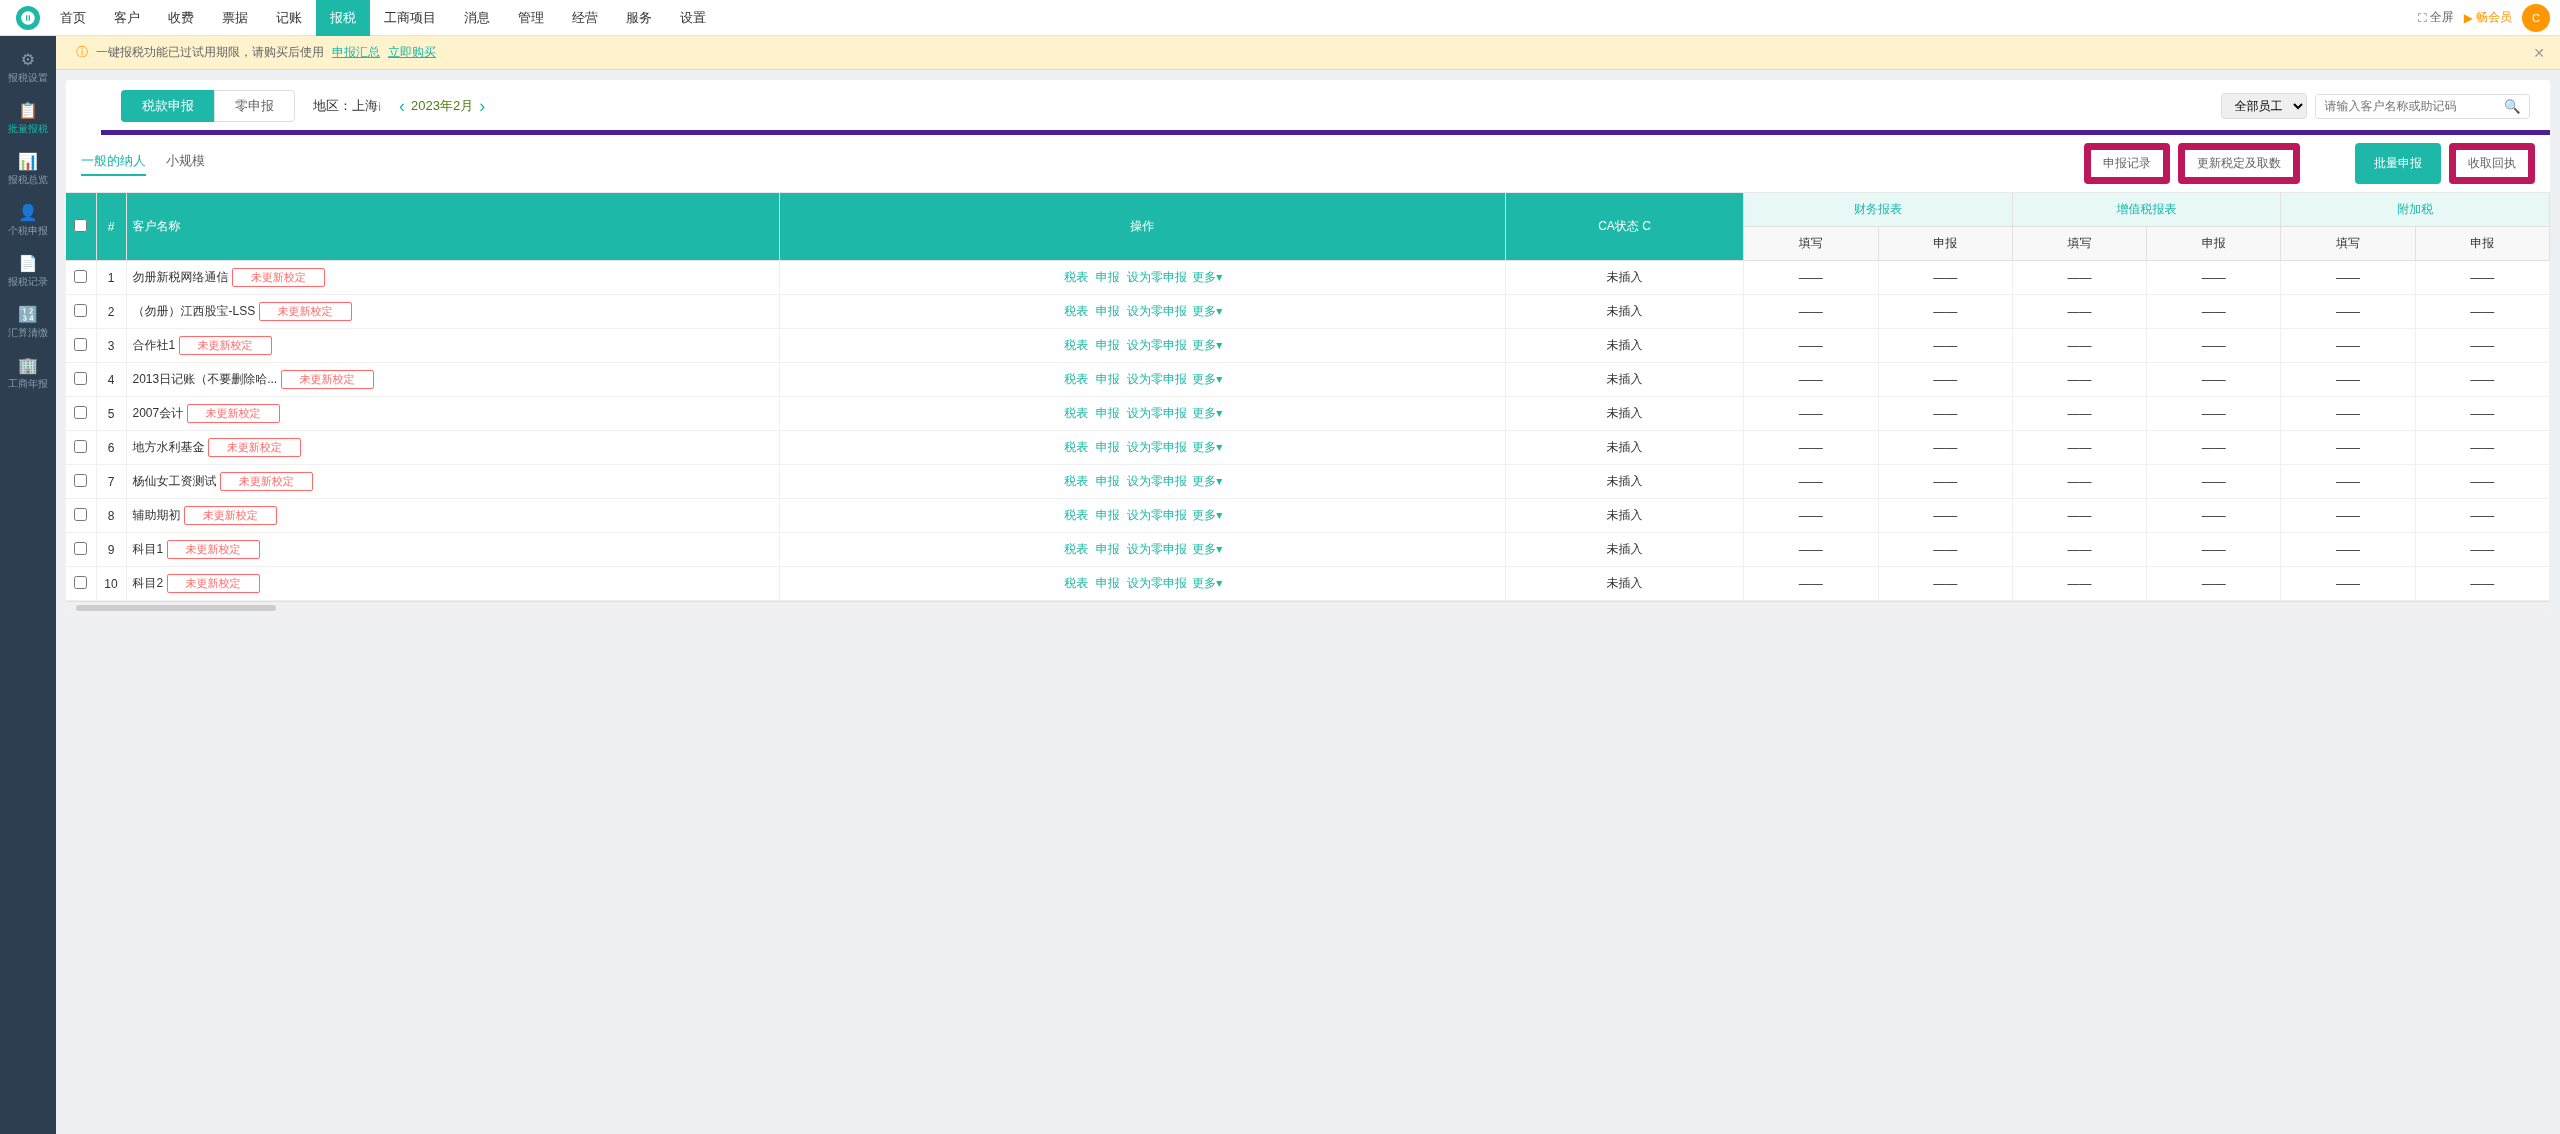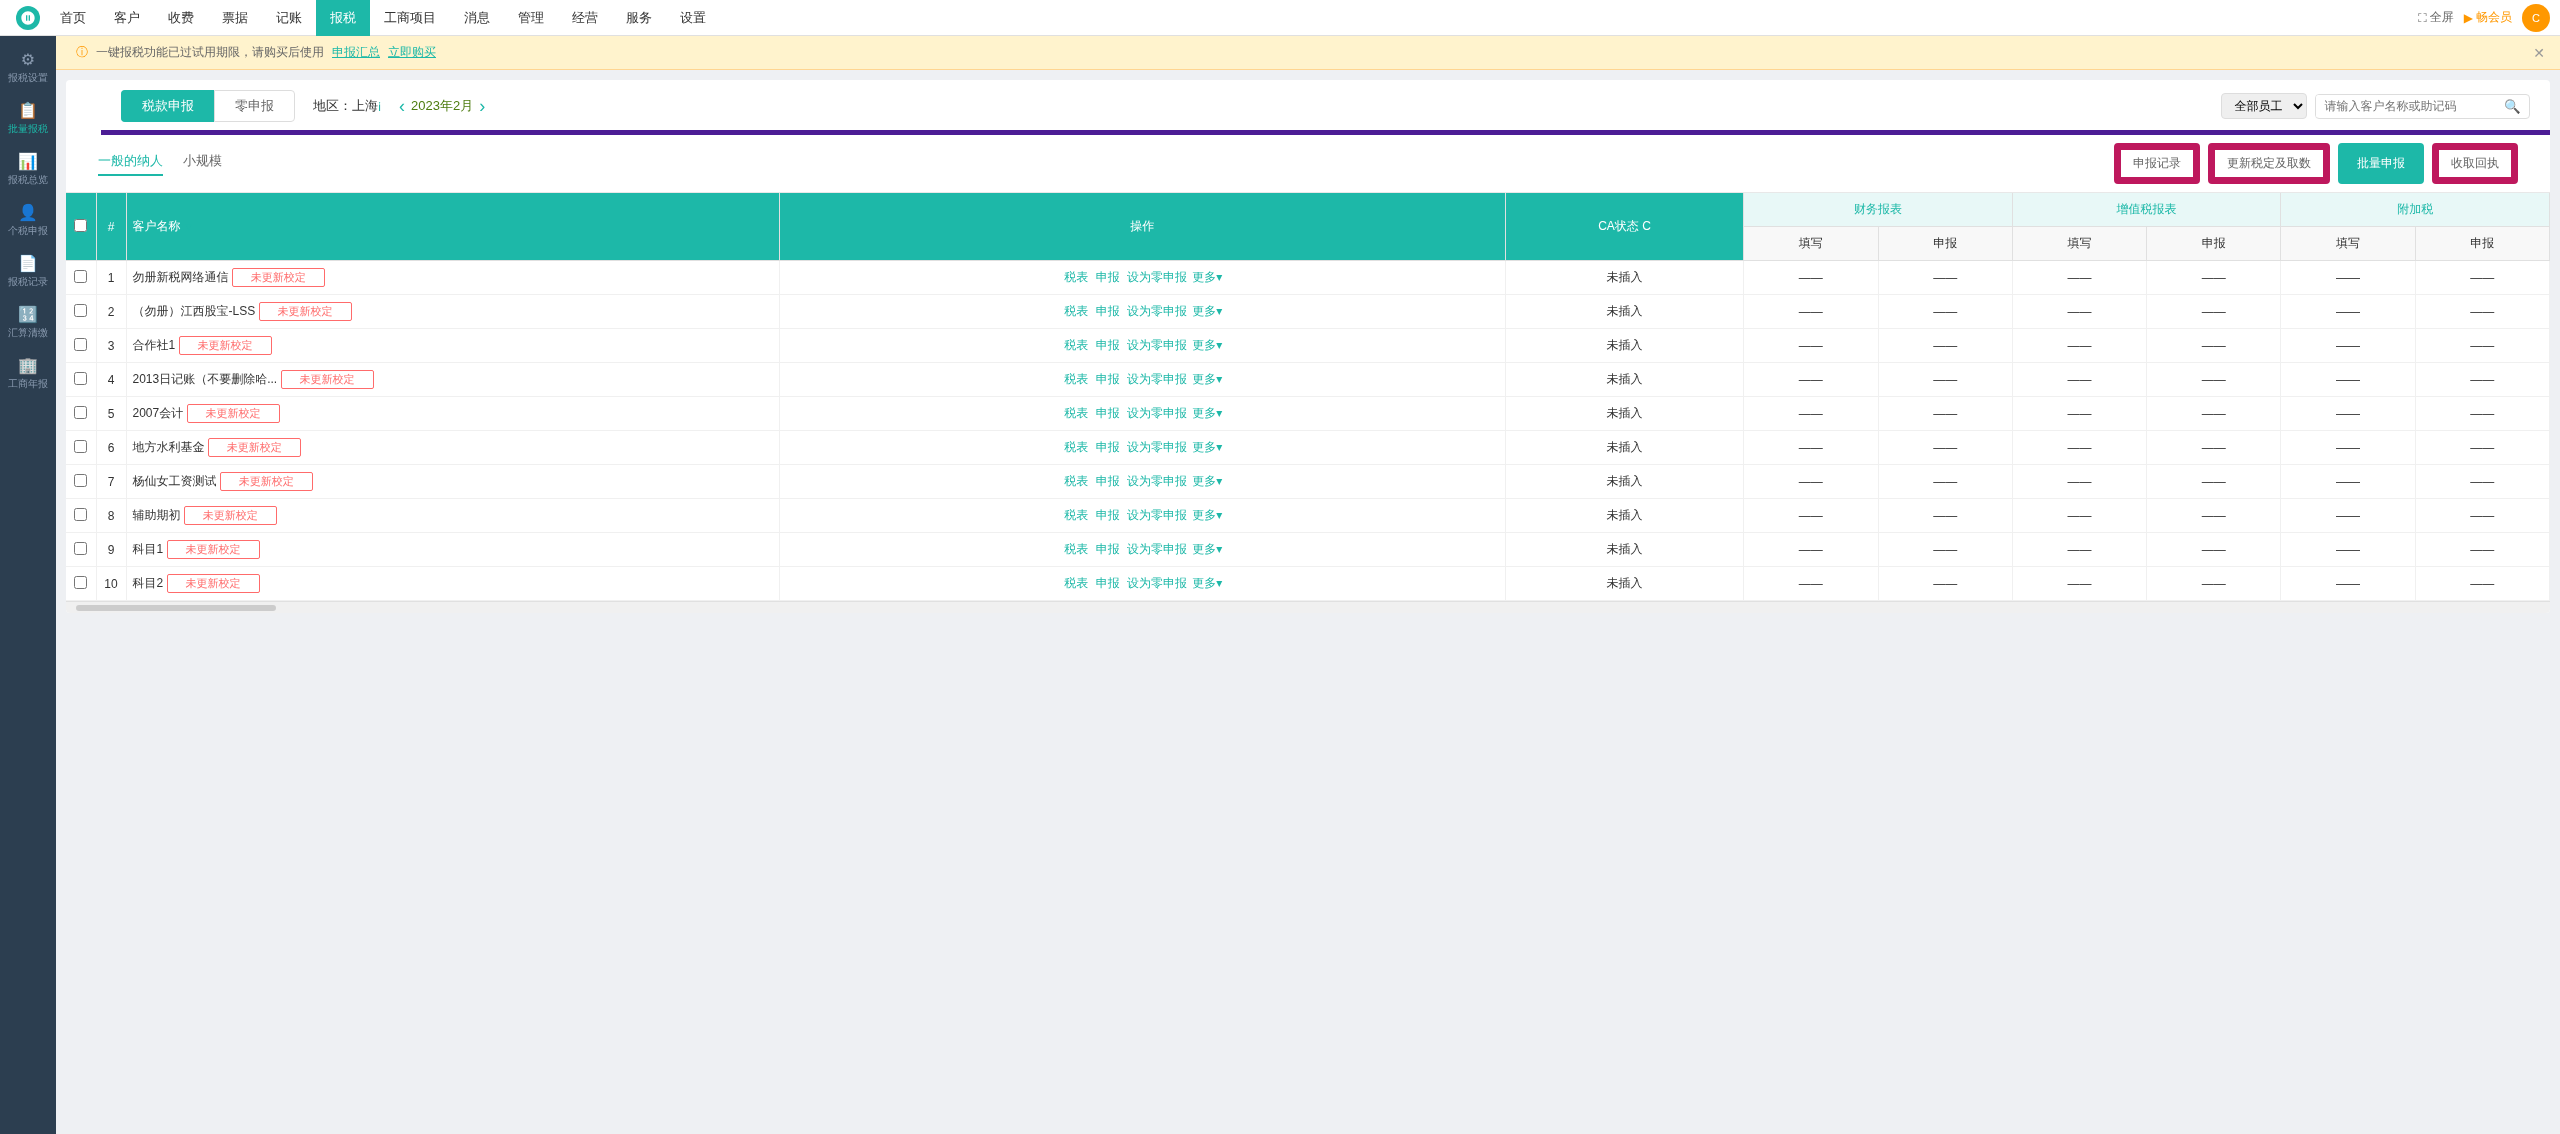--- a/index.html
+++ b/index.html
@@ -42,27 +42,27 @@
     .tab-btn { padding: 6px 20px; border: 1px solid #ddd; cursor: pointer; font-size: 13px; background: #fff; color: #666; }
     .tab-btn:first-child { border-radius: 4px 0 0 4px; border-right: none; }
     .tab-btn:last-child { border-radius: 0 4px 4px 0; }
     .tab-btn.active { background: #1db8a8; color: #fff; border-color: #1db8a8; }
     .staff-select { padding: 4px 8px; border: 1px solid #ddd; border-radius: 4px; font-size: 12px; cursor: pointer; }
     .search-wrap { display: flex; align-items: center; border: 1px solid #ddd; border-radius: 4px; overflow: hidden; }
     .search-wrap input { border: none; outline: none; padding: 4px 8px; font-size: 12px; width: 180px; }
     .search-wrap button { background: none; border: none; padding: 4px 8px; cursor: pointer; color: #999; }
 
     
-    .type-bar { display: flex; align-items: center; justify-content: space-between; padding: 8px 32px; border-bottom: 1px solid #e8e8e8; }
+    .type-bar { display: flex; align-items: center; justify-content: space-between; padding: 8px 15px; border-bottom: 1px solid #e8e8e8; }
     .type-tabs { display: flex; gap: 20px; }
     .type-tab { font-size: 13px; cursor: pointer; color: #666; padding-bottom: 4px; }
     .type-tab.active { color: #1db8a8; border-bottom: 2px solid #1db8a8; }
     .action-buttons { display: flex; gap: 8px; }
     .action-btn { padding: 5px 12px; border: 7px solid #be185d; border-radius: 4px; cursor: pointer; font-size: 12px; background: #fff; color: #333; }
-    .action-btn.primary { background: #1db8a8; color: #fff; border-color: #1db8a8; }
+    .action-btn.primary { background: #1db8a8; color: #fff; border-color: #1db8a8; margin-left: 47px; }
     .action-btn.secondary { background: #fff; color: #666; }
 
     
     .data-table { width: 100%; border-collapse: collapse; font-size: 12px; }
     .data-table thead tr { background: #f8f8f8; }
     .data-table th { padding: 8px 6px; text-align: center; border-bottom: 1px solid #e0e0e0; border-right: 1px solid #e0e0e0; font-weight: normal; color: #333; white-space: nowrap; }
     .data-table td { padding: 7px 6px; text-align: center; border-bottom: 1px solid #f0f0f0; border-right: 1px solid #f0f0f0; color: #333; white-space: nowrap; }
     .data-table .col-name { text-align: left; max-width: 180px; overflow: hidden; text-overflow: ellipsis; }
     .status-tag { display: inline-block; padding: 1px 18px; border: 1px solid #ff6b6b; color: #ff6b6b; border-radius: 2px; font-size: 11px; white-space: nowrap; }
     .status-unentry { color: #999; }

